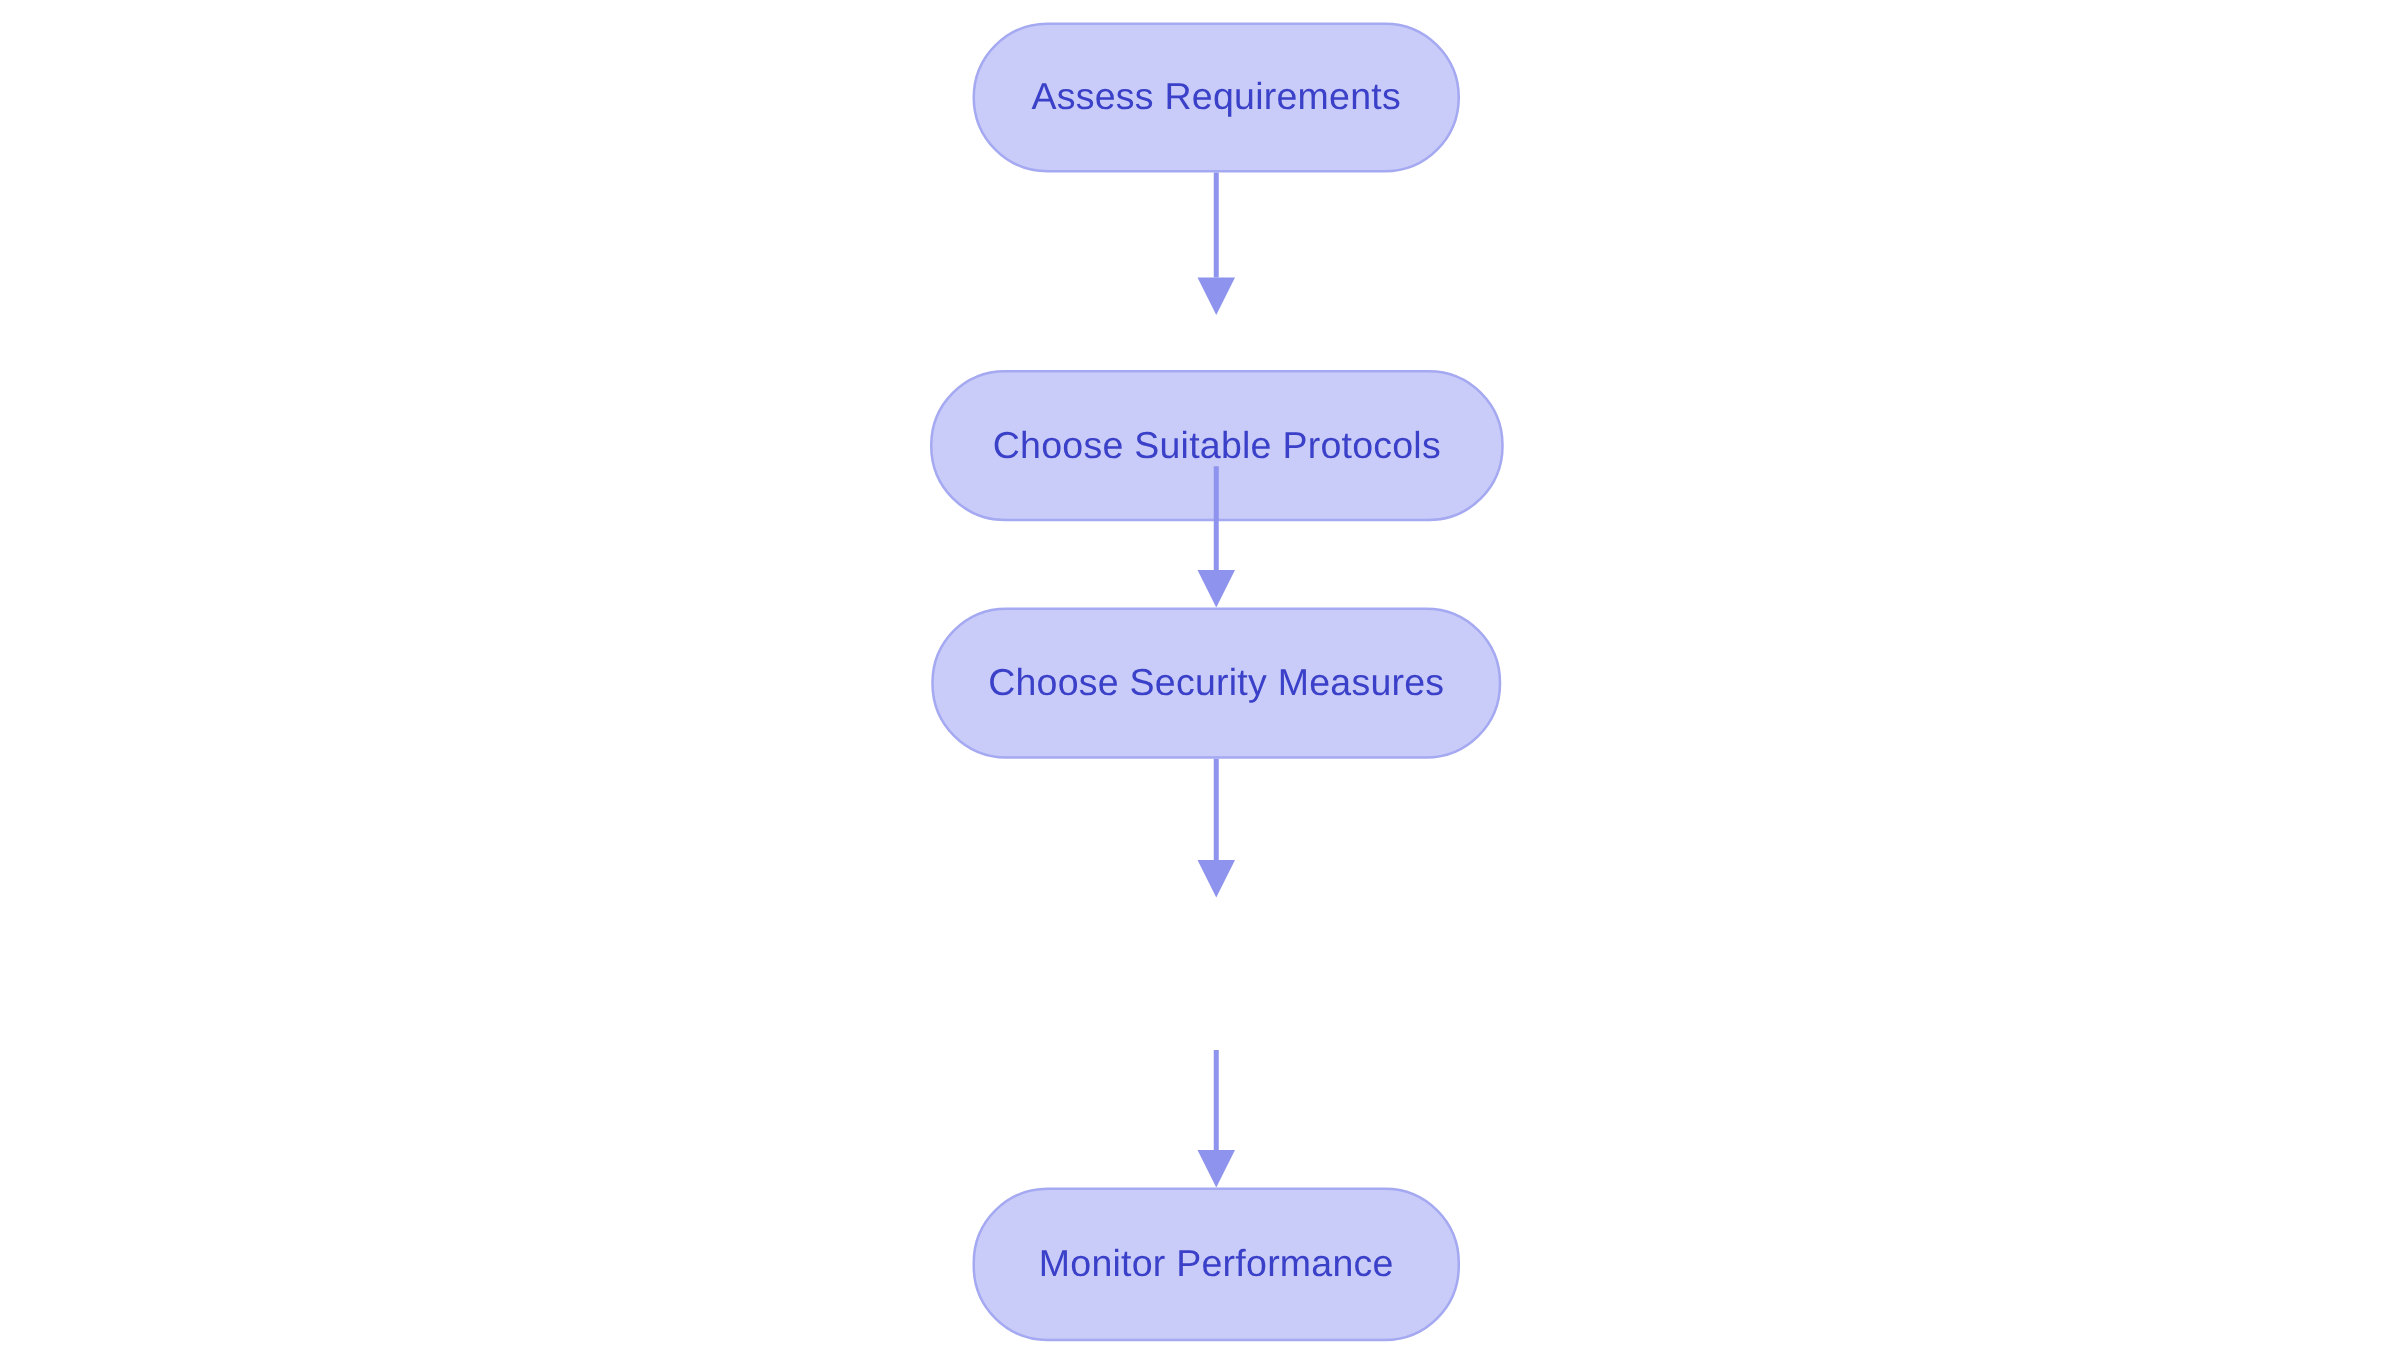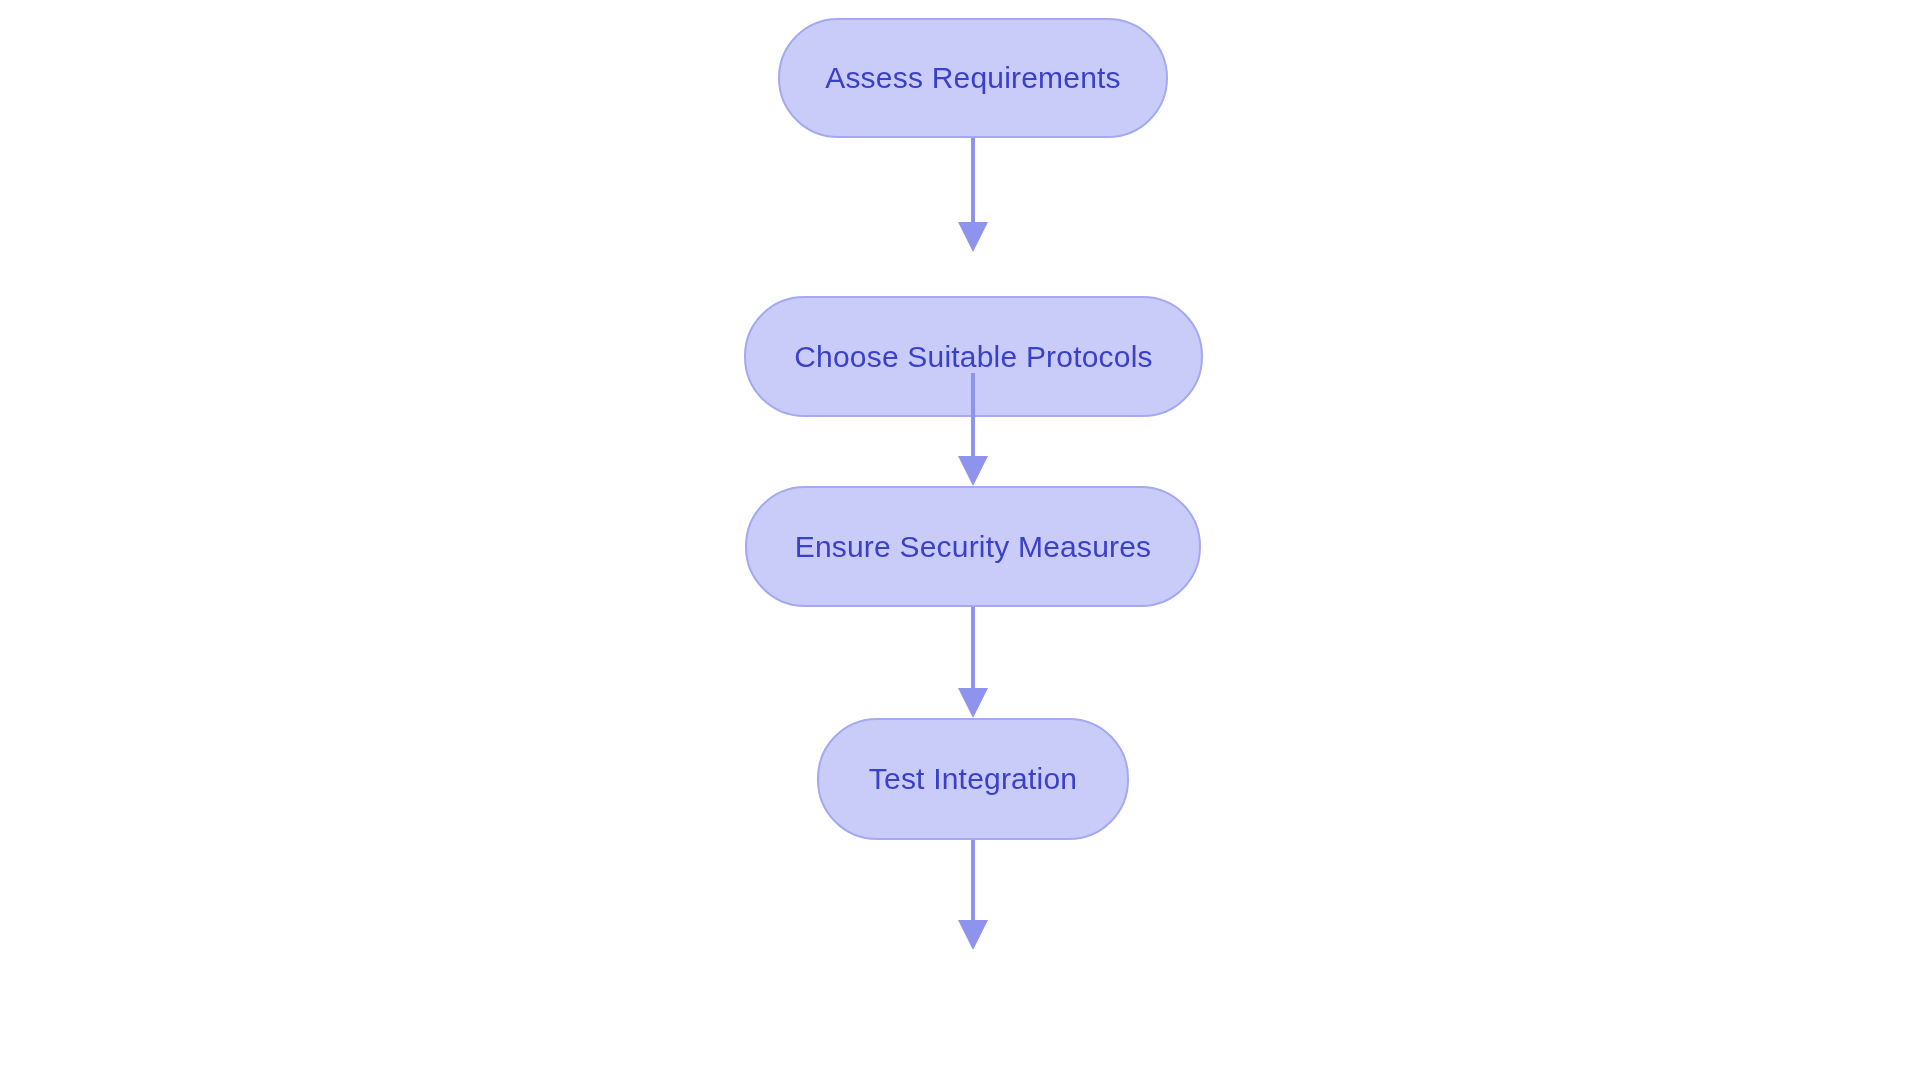--- a/index.html
+++ b/index.html
@@ -80,31 +80,31 @@
   <div class="node node-2">
     <span>Choose Suitable Protocols</span>
   </div>
 
   <div class="arrow arrow-2">
     <div class="arrow-line"></div>
     <div class="arrow-head"></div>
   </div>
 
   <div class="node node-3">
-    <span>Ensure Security Measures</span>
+    <span>Choose Security Measures</span>
   </div>
 
   <div class="arrow arrow-3">
     <div class="arrow-line"></div>
     <div class="arrow-head"></div>
   </div>
 
-  <div class="node node-4">
-    <span>Test Integration</span>
-  </div>
 
   <div class="arrow arrow-4">
     <div class="arrow-line"></div>
     <div class="arrow-head"></div>
   </div>
 
+  <div class="node node-5">
+    <span>Monitor Performance</span>
+  </div>
 
 </div>
 
 </body></html>

